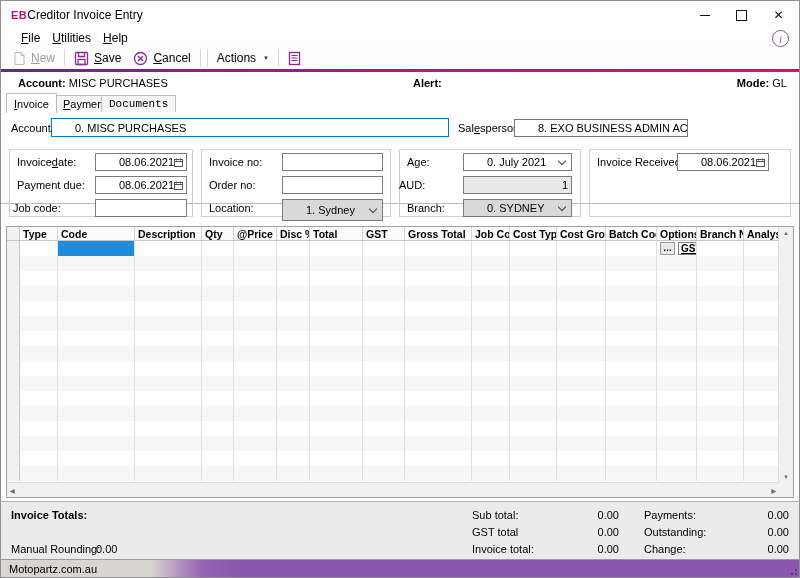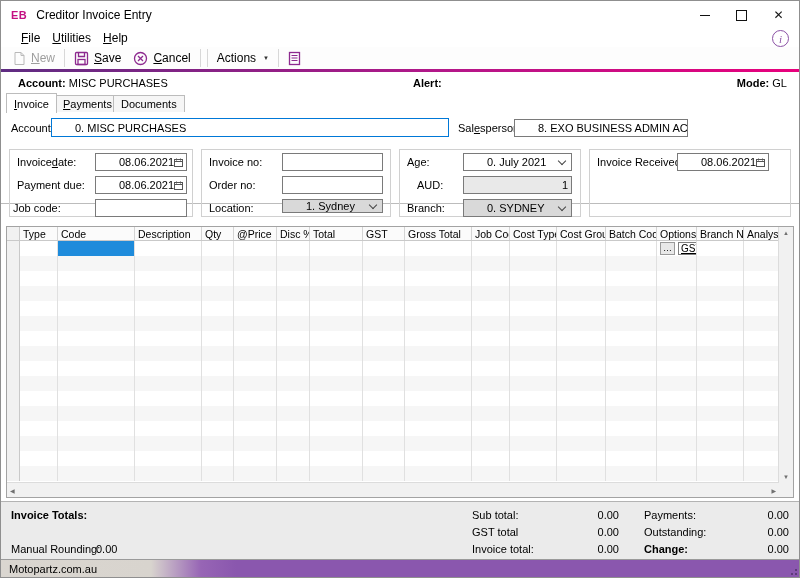--- a/index.html
+++ b/index.html
@@ -4,21 +4,21 @@
 <style>
   html,body{margin:0;padding:0;background:#cfcfcf;}
   .window{position:relative;width:798px;height:576px;background:#ffffff;border:1px solid #8f8f8f;
           font-family:"Liberation Sans",sans-serif;font-size:11px;color:#000;overflow:hidden;}
   .hk{text-decoration:underline;}
   .bold{font-weight:bold;}
 
   
   .titlebar{position:absolute;left:0;top:0;right:0;height:28px;background:#fff;display:flex;align-items:center;}
   .logo{color:#c40f82;font-weight:bold;font-size:11px;margin-left:10px;letter-spacing:0.5px;}
-  .wtitle{margin-left:9px;font-size:12px;}
+  .wtitle{font-size:12px;}
   .winbtns{position:absolute;right:2px;top:0;height:28px;display:flex;}
   .winbtn{width:37px;height:28px;display:flex;align-items:center;justify-content:center;font-size:12px;color:#111;}
   .min-glyph{display:inline-block;width:10px;height:1px;background:#111;}
   .max-glyph{display:inline-block;width:9px;height:9px;border:1px solid #111;}
 
   
   .menubar{position:absolute;left:0;top:28px;right:0;height:18px;background:#fff;display:flex;align-items:center;font-size:12px;}
   .menu-item{padding:0 6px;}
   .menu-item:first-child{margin-left:14px;}
   .info-btn{position:absolute;right:10px;top:1px;width:15px;height:15px;border:1px solid #8b51a5;border-radius:50%;
@@ -59,21 +59,21 @@
   .tinput.sel-gray{background:#d9d9d9;}
   .tinput .val{flex:1;margin-left:20px;}
   .tinput .val.right{text-align:right;}
   .chev{width:5px;height:5px;border-right:1px solid #444;border-bottom:1px solid #444;
         transform:rotate(45deg);margin:0 3px 2px 3px;flex:none;}
   .cal-tri{font-size:5px;color:#333;margin-left:3px;flex:none;}
   .gbox{position:absolute;top:148px;height:68px;border:1px solid #d0d0d0;box-sizing:border-box;}
 
   
   .grid{position:absolute;left:5px;top:225px;width:788px;height:272px;border:1px solid #a3a3a3;
-        box-sizing:border-box;background:#fff;}
+        box-sizing:border-box;background:#fff;font-weight:bold;}
   .grid-header{display:flex;height:14px;background:#fbfbfb;border-bottom:1px solid #c9c9c9;box-sizing:border-box;}
   .gcell{box-sizing:border-box;border-right:1px solid #e0e0e0;padding:0 3px;font-size:10.5px;
          white-space:nowrap;overflow:hidden;flex:none;display:flex;align-items:center;}
   .gcell.head{border-right:1px solid #d4d4d4;}
   .gcell.sel-col{background:#f1f1f1;border-right:1px solid #c9c9c9;}
   .grow{display:flex;height:15px;box-sizing:border-box;}
   .grow.alt{background:#f6f6f6;}
   .gcell.selected{background:#1e8bdb;}
   .opt-btn{display:inline-flex;align-items:center;justify-content:center;border:1px solid #9a9a9a;
            background:#e8e8e8;font-size:9px;height:11px;padding:0 2px;line-height:9px;}
@@ -184,21 +184,21 @@
   </div>
 
   <div class="tabstrip">
     <div class="tabline"></div>
     <div class="tab active" style="left:5px;">
         <span><span></span><span class="hk">I</span><span>nvoice</span></span>
       </div>
     <div class="tab" style="left:54px;">
         <span><span></span><span class="hk">P</span><span>ayments</span></span>
       </div>
-    <div class="tab" style="left:112px;">
+    <div class="tab" style="left:100px;font-family:Liberation Mono, monospace;">
         <span><span>Documents</span><span class="hk"></span><span></span></span>
       </div>
   </div>
 
   <div class="frow" style="left:10px;top:118px;">Account:</div>
   <div class="tinput focus" style="left:50px;top:117px;width:398px;height:19px;">
     <span class="val">0. MISC PURCHASES</span>
   </div>
   <div class="frow" style="left:457px;top:118px;">
       <span>Sal</span>
@@ -247,31 +247,31 @@
 
   <div class="frow" style="left:208px;top:152px;">Invoice no:</div>
   <div class="tinput" style="left:281px;top:152px;width:101px;height:18px;">
       <span class="val"></span>
     </div>
   <div class="frow" style="left:208px;top:175px;">Order no:</div>
   <div class="tinput" style="left:281px;top:175px;width:101px;height:18px;">
       <span class="val"></span>
     </div>
   <div class="frow" style="left:208px;top:198px;">Location:</div>
-  <div class="tinput sel-gray" style="left:281px;top:198px;width:101px;height:14px;">
+  <div class="tinput sel-gray" style="left:281px;top:198px;width:101px;height:22px;">
     <span class="val">1. Sydney</span>
       <span class="chev"></span>
   </div>
 
   <div class="frow" style="left:406px;top:152px;">Age:</div>
   <div class="tinput" style="left:462px;top:152px;width:109px;height:18px;">
     <span class="val">0. July 2021</span>
       <span class="chev"></span>
   </div>
-  <div class="frow" style="left:416px;top:175px;">AUD:</div>
+  <div class="frow" style="left:398px;top:175px;">AUD:</div>
   <div class="tinput grayed" style="left:462px;top:175px;width:109px;height:18px;">
     <span class="val right">1</span>
   </div>
   <div class="frow" style="left:406px;top:198px;">Branch:</div>
   <div class="tinput sel-gray" style="left:462px;top:198px;width:109px;height:18px;">
     <span class="val">0. SYDNEY</span>
       <span class="chev"></span>
   </div>
 
   <div class="frow" style="left:596px;top:152px;">Invoice Received:</div>
@@ -635,21 +635,21 @@
     <span class="tval" style="left:560px;top:6px;width:58px;">0.00</span>
     <span class="trow" style="left:471px;top:23px;">GST total</span>
     <span class="tval" style="left:560px;top:23px;width:58px;">0.00</span>
     <span class="trow" style="left:471px;top:40px;">Invoice total:</span>
     <span class="tval" style="left:560px;top:40px;width:58px;">0.00</span>
 
     <span class="trow" style="left:643px;top:6px;">Payments:</span>
     <span class="tval" style="left:730px;top:6px;width:58px;">0.00</span>
     <span class="trow" style="left:643px;top:23px;">Outstanding:</span>
     <span class="tval" style="left:730px;top:23px;width:58px;">0.00</span>
-    <span class="trow" style="left:643px;top:40px;font-weight:bold;">Change:</span>
+    <span class="trow" style="left:643px;top:40px;">Change:</span>
     <span class="tval" style="left:730px;top:40px;width:58px;">0.00</span>
   </div>
 
   <div class="statusbar">
     <span class="status-text">Motopartz.com.au</span>
     <span class="grip">
         <i></i>
         <i></i>
         <i></i>
       </span>

